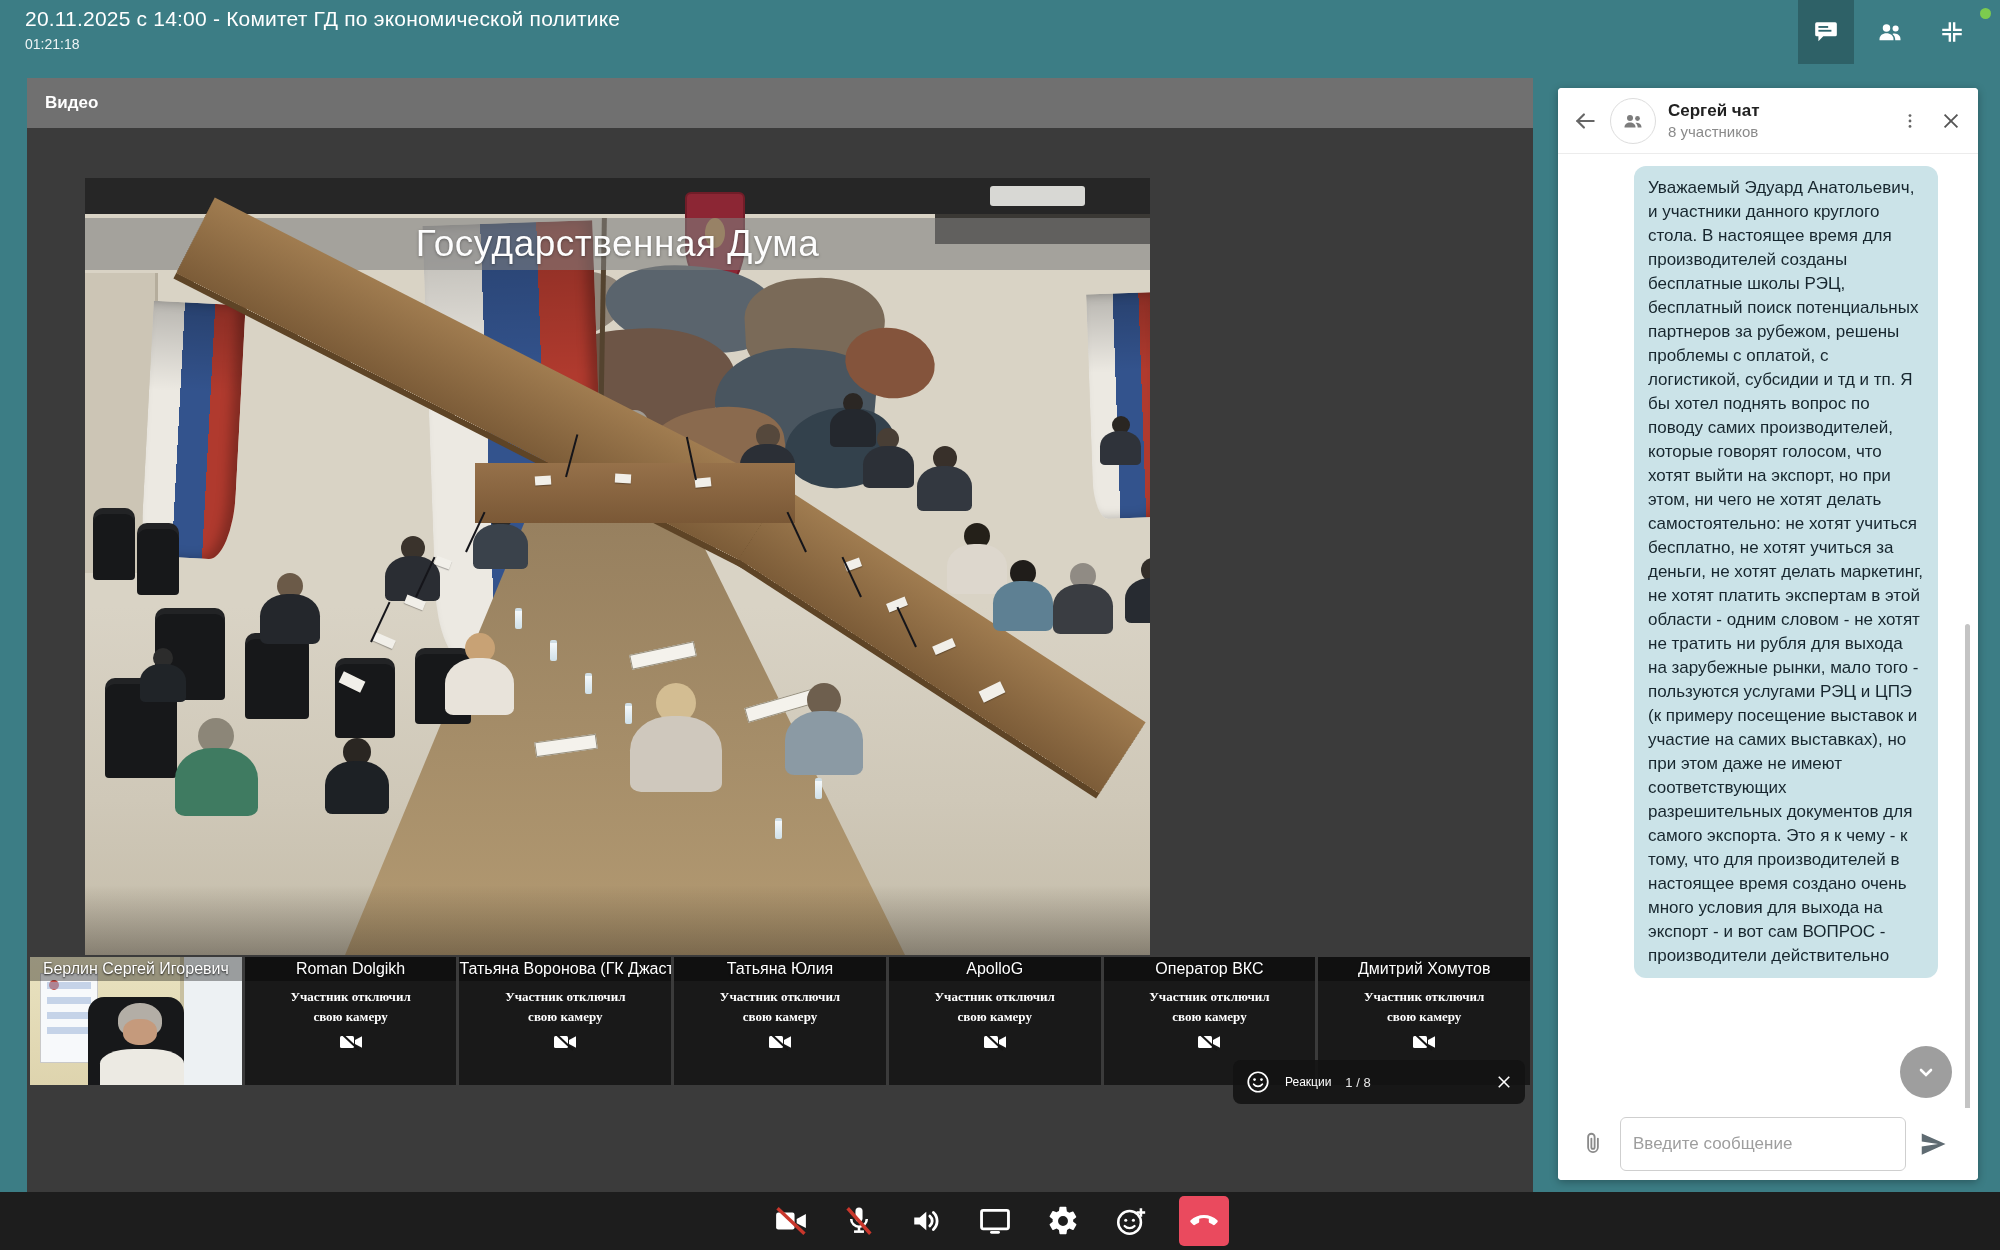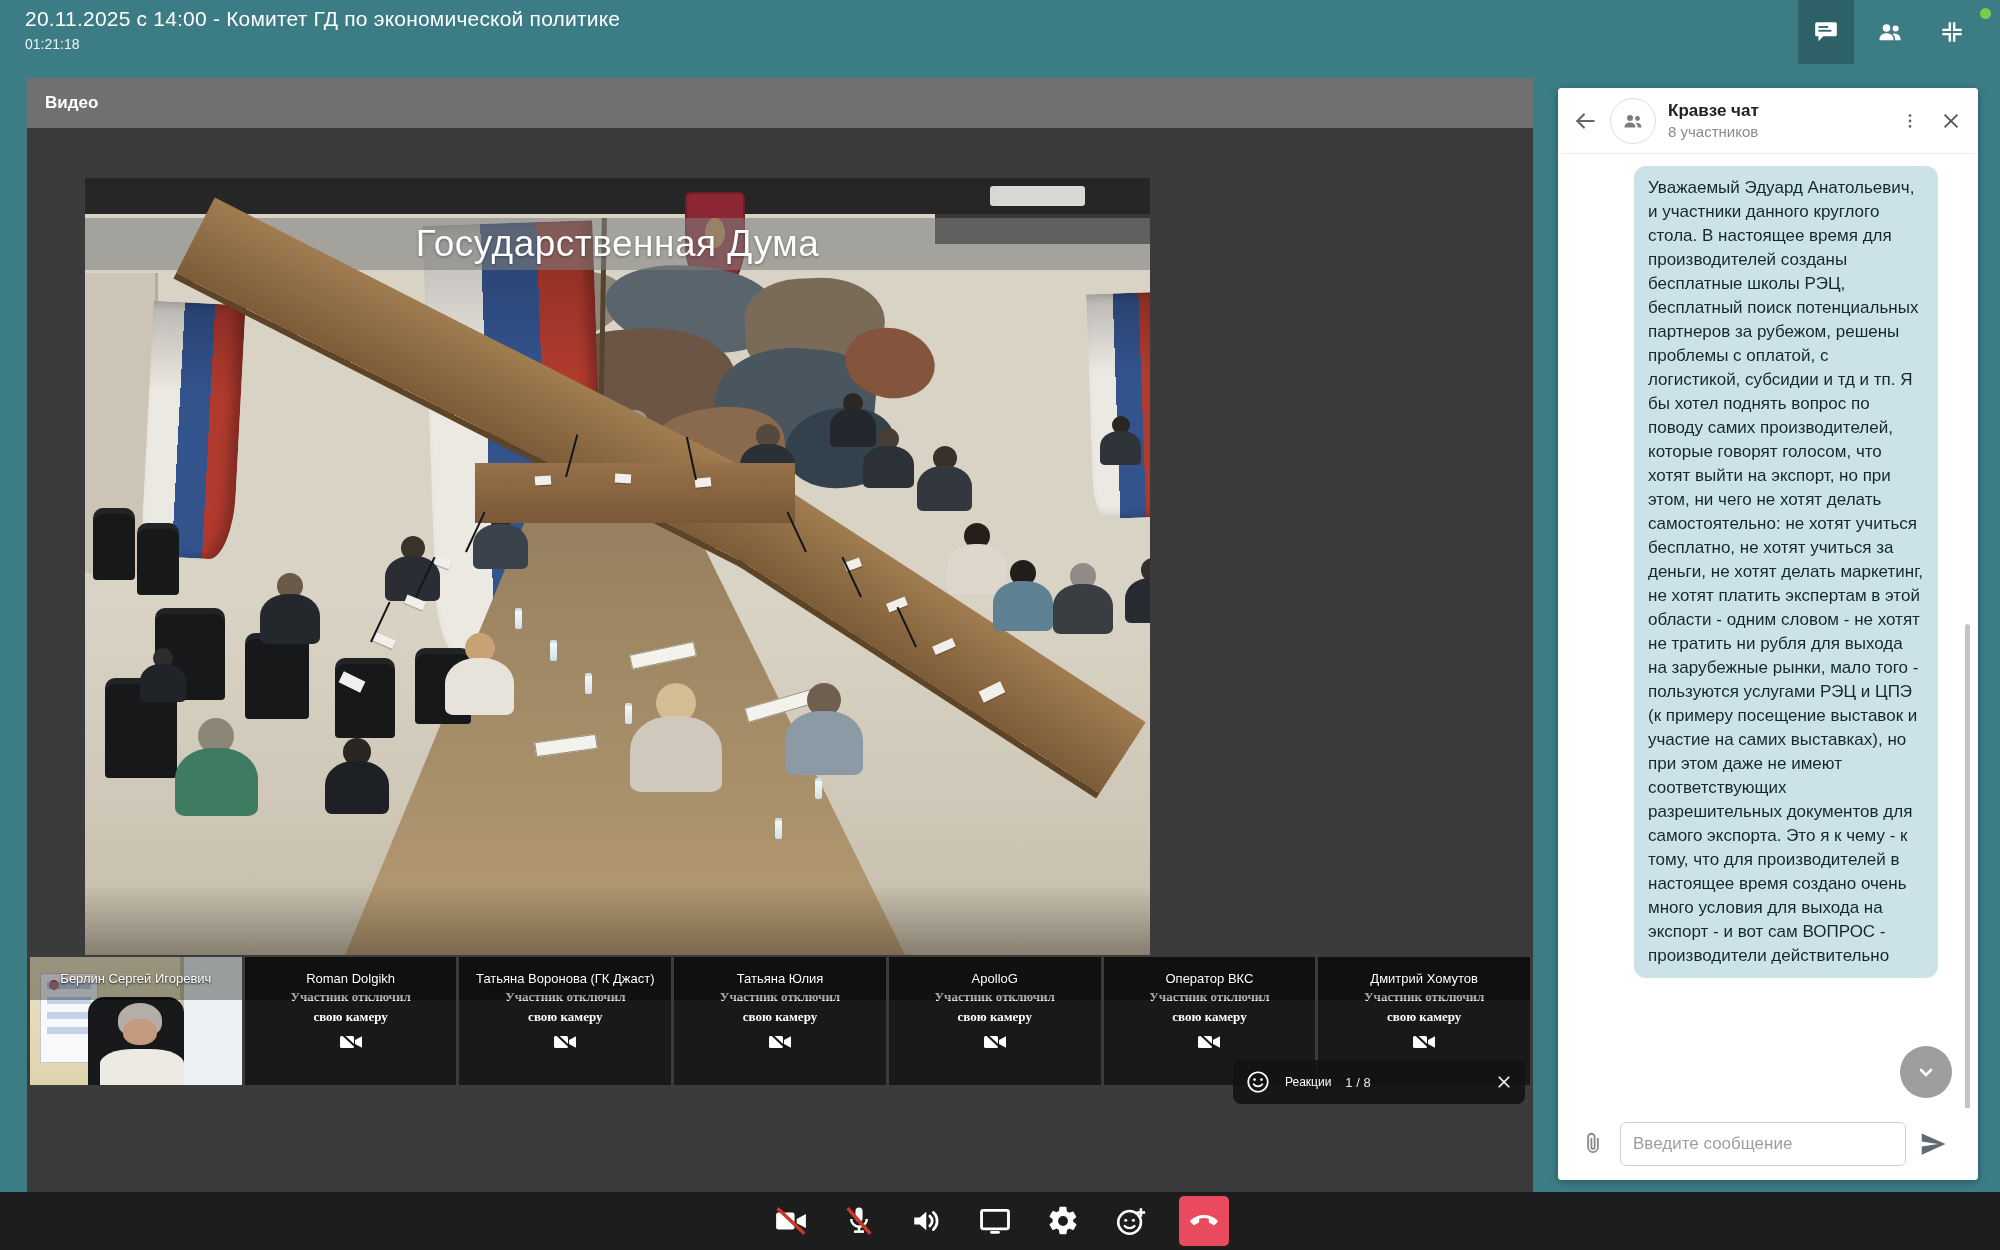--- a/index.html
+++ b/index.html
@@ -46,21 +46,21 @@
   .p.fg{z-index:7;} .p.md{z-index:6;}
   .pp{position:absolute;width:16px;height:9px;background:#f1efe9;z-index:6;box-shadow:0 1px 1px rgba(0,0,0,.3);}
   .bt{position:absolute;width:7px;height:18px;background:linear-gradient(#f4f8fa,#cfe0e8);border-top:3px solid #cfdde4;border-radius:2px;z-index:6;}
   .mc{position:absolute;width:2px;height:44px;background:#15151a;transform-origin:bottom;z-index:6;}
   .pl{position:absolute;height:13px;background:#f4f2ec;border:1px solid #97907f;z-index:6;}
   .vig{position:absolute;left:0;bottom:0;width:100%;height:70px;background:linear-gradient(rgba(20,15,10,0),rgba(20,15,10,.35));z-index:8;}
 
   
   .strip{position:absolute;left:3px;top:879px;width:1500px;height:128px;display:flex;gap:3px;}
   .tile{position:relative;flex:1;background:#191919;overflow:hidden;}
-  .tname{position:absolute;left:0;top:0;width:100%;padding:14px 0;text-align:center;color:#fff;font-size:13px;
+  .tname{position:absolute;left:0;top:0;width:100%;padding:3px 0;text-align:center;color:#fff;font-size:16px;
          background:rgba(0,0,0,.35);text-shadow:0 1px 2px rgba(0,0,0,.9);z-index:5;white-space:nowrap;overflow:hidden;}
   .off{margin-top:30px;text-align:center;color:#fff;font-family:"Liberation Serif",serif;font-weight:bold;
        font-size:13px;line-height:1.5;white-space:pre-line;}
   .offcam{display:block;margin:7px auto 0;}
   .mini{position:absolute;inset:0;background:linear-gradient(#e9e2c0,#ded4ae);}
   .mini .win{position:absolute;left:150px;top:0;right:0;bottom:0;background:#edf1f3;border-left:4px solid #c8c0a0;}
   .mini .cal{position:absolute;left:10px;top:16px;width:56px;height:88px;background:#f7f9fb;border:1px solid #c9c9c9;}
   .mini .cal i{display:block;height:7px;margin:8px 6px 0;background:#9db4d8;opacity:.55;}
   .mini .cal b{position:absolute;left:8px;top:6px;width:10px;height:10px;border-radius:50%;background:#c34a42;}
   .mini .chair{position:absolute;left:58px;top:40px;width:96px;height:88px;background:#17181a;border-radius:16px 16px 0 0;}
@@ -87,21 +87,21 @@
   .ckebab{margin-left:auto;cursor:pointer;display:flex;padding:6px;}
   .cclose{margin:0 16px 0 14px;cursor:pointer;display:flex;}
   .cbody{position:absolute;left:0;top:66px;right:0;bottom:72px;overflow:hidden;background:#fff;}
   .bubble{margin:12px 40px 0 76px;background:#cbe3e8;border-radius:12px;padding:10px 14px;
           color:#17262e;font-size:17px;line-height:24px;word-wrap:break-word;}
   .sbar{position:absolute;right:8px;top:470px;width:5px;height:550px;border-radius:3px;background:#c4c4c4;z-index:4;}
   .sdn{position:absolute;right:26px;bottom:82px;width:52px;height:52px;border-radius:50%;background:rgba(150,150,150,.92);
        display:flex;align-items:center;justify-content:center;cursor:pointer;z-index:5;}
   .cfoot{position:absolute;left:0;bottom:0;width:100%;height:72px;background:#fff;display:flex;align-items:center;z-index:3;}
   .clip{margin-left:22px;cursor:pointer;display:flex;}
-  .cinput{margin-left:14px;width:286px;height:44px;border:1.5px solid #cfcfcf;border-radius:6px;padding:0 12px;
+  .cinput{margin-left:14px;width:286px;height:54px;border:1.5px solid #cfcfcf;border-radius:6px;padding:0 12px;
           font-size:17px;color:#ec4899;font-family:"Liberation Sans",sans-serif;outline:none;box-sizing:border-box;}
   .cinput::placeholder{color:#9e9e9e;}
   .csend{margin-left:12px;cursor:pointer;display:flex;}
 
   
   .bbar{position:absolute;left:0;top:1192px;width:100%;height:58px;background:#1d1d1d;display:flex;align-items:center;justify-content:center;gap:28px;}
   .ctl{width:40px;height:40px;display:flex;align-items:center;justify-content:center;cursor:pointer;}
   .ctl.hang{width:50px;height:50px;background:#ea4a5e;border-radius:5px;}
 </style>
 </head>
@@ -348,21 +348,21 @@
         <svg width="24" height="24" viewBox="0 0 24 24">
             <g fill="#7c7c7c">
               <circle cx="9" cy="9" r="3"></circle>
               <path d="M3.5 18c0-2.8 2.5-4.6 5.5-4.6s5.5 1.8 5.5 4.6v.6h-11z"></path>
               <circle cx="16.5" cy="9.5" r="2.4"></circle>
               <path d="M16 13.7c2.7.2 4.5 1.9 4.5 4.3v.6h-3.8c0-2-.8-3.6-2.2-4.6.5-.2 1-.3 1.5-.3z"></path>
             </g>
           </svg>
       </span>
       <span class="ctt">
-        <div class="t1">Кравзе чат</div>
+        <div class="t1">Сергей чат</div>
         <div class="t2">8 участников</div>
       </span>
       <span class="ckebab">
         <svg width="20" height="20" viewBox="0 0 24 24">
             <g fill="#666">
               <circle cx="12" cy="5.5" r="1.7"></circle>
               <circle cx="12" cy="12" r="1.7"></circle>
               <circle cx="12" cy="18.5" r="1.7"></circle>
             </g>
           </svg>

